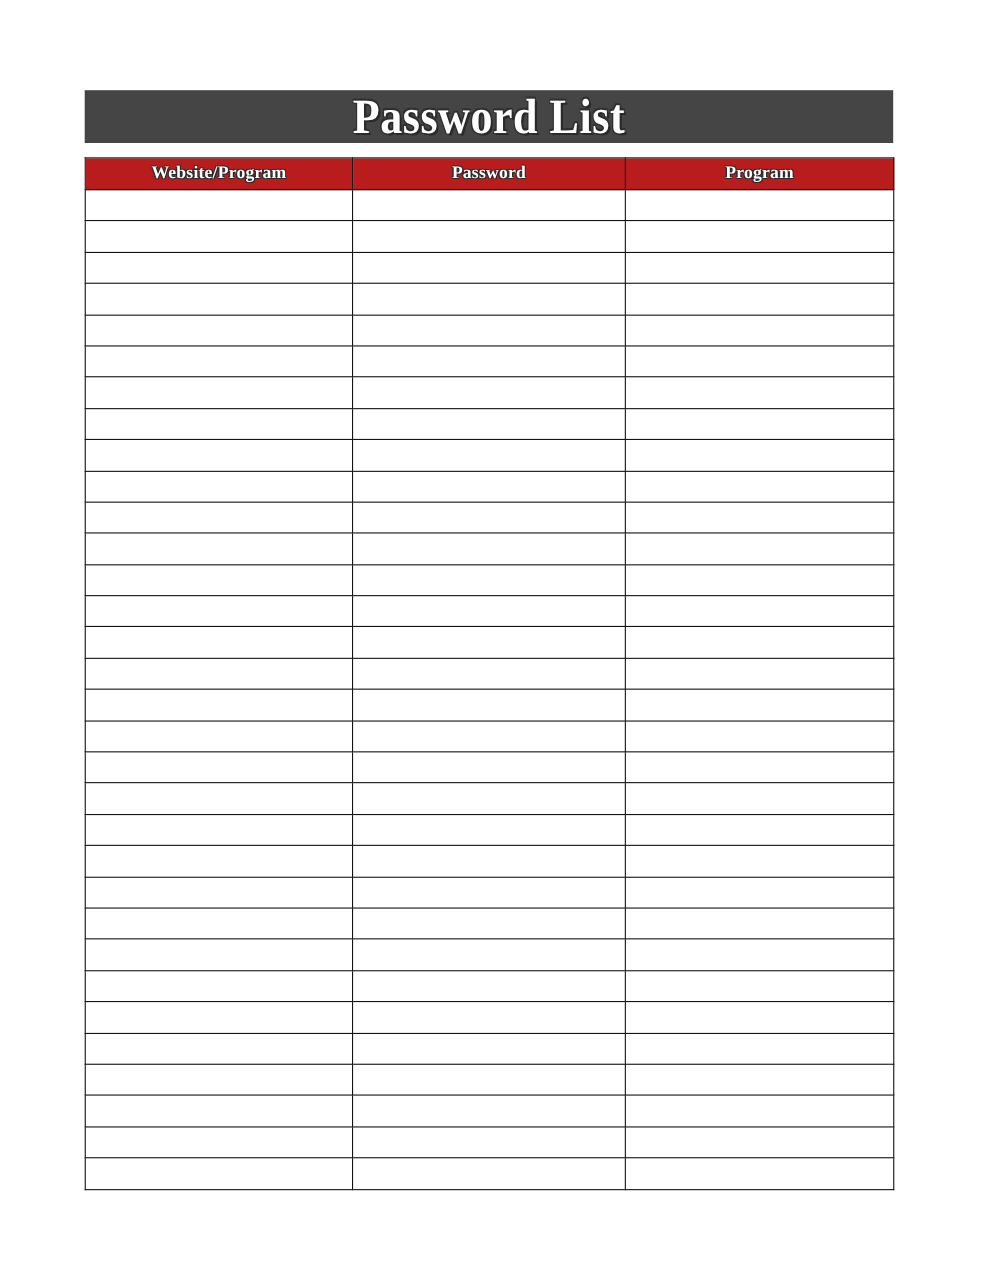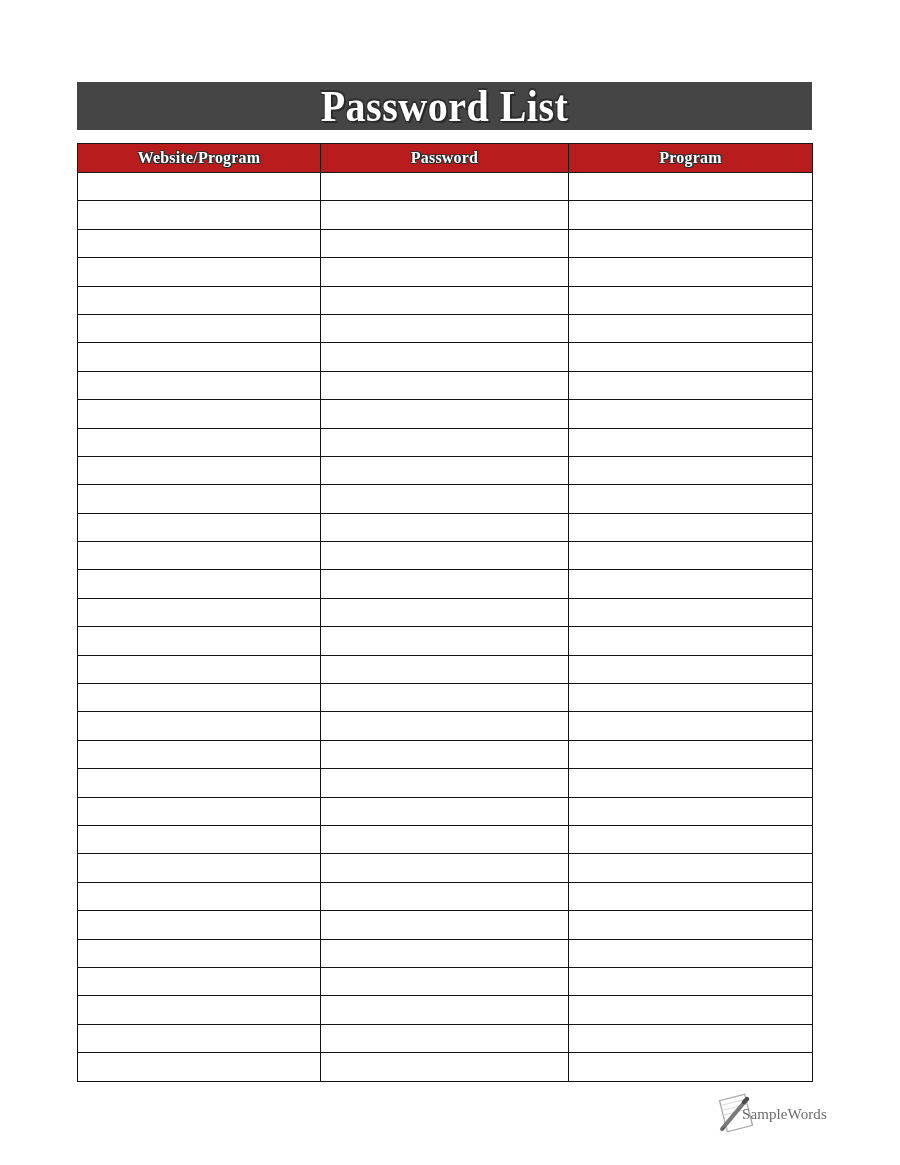--- a/index.html
+++ b/index.html
@@ -303,30 +303,14 @@
           <td></td>
         </tr>
         <tr>
           <td></td>
           <td></td>
           <td></td>
         </tr>
       </tbody>
   </table>
 
-  <div id="watermark">
-    <svg id="watermark-logo" viewBox="0 0 44 44">
-      <g transform="rotate(-14 22 22)">
-        <rect x="9" y="6" width="26" height="32" fill="#ffffff" stroke="#a8a8a8" stroke-width="1.3"></rect>
-        <line x1="9" y1="11" x2="35" y2="11" stroke="#d2d2d2" stroke-width="0.8"></line>
-        <line x1="9" y1="16" x2="35" y2="16" stroke="#d2d2d2" stroke-width="0.8"></line>
-        <line x1="9" y1="21" x2="35" y2="21" stroke="#d2d2d2" stroke-width="0.8"></line>
-      </g>
-      <g>
-        <line x1="8" y1="38" x2="33" y2="8" stroke="#7a7a7a" stroke-width="4.2" stroke-linecap="round"></line>
-        <line x1="30" y1="11" x2="33" y2="8" stroke="#4a4a4a" stroke-width="4.2" stroke-linecap="round"></line>
-        <path d="M8 38 L11 35 L9.5 39.5 Z" fill="#4a4a4a"></path>
-      </g>
-    </svg>
-    <span id="watermark-text">SampleWords</span>
-  </div>
 
 </div>
 
 </body></html>

